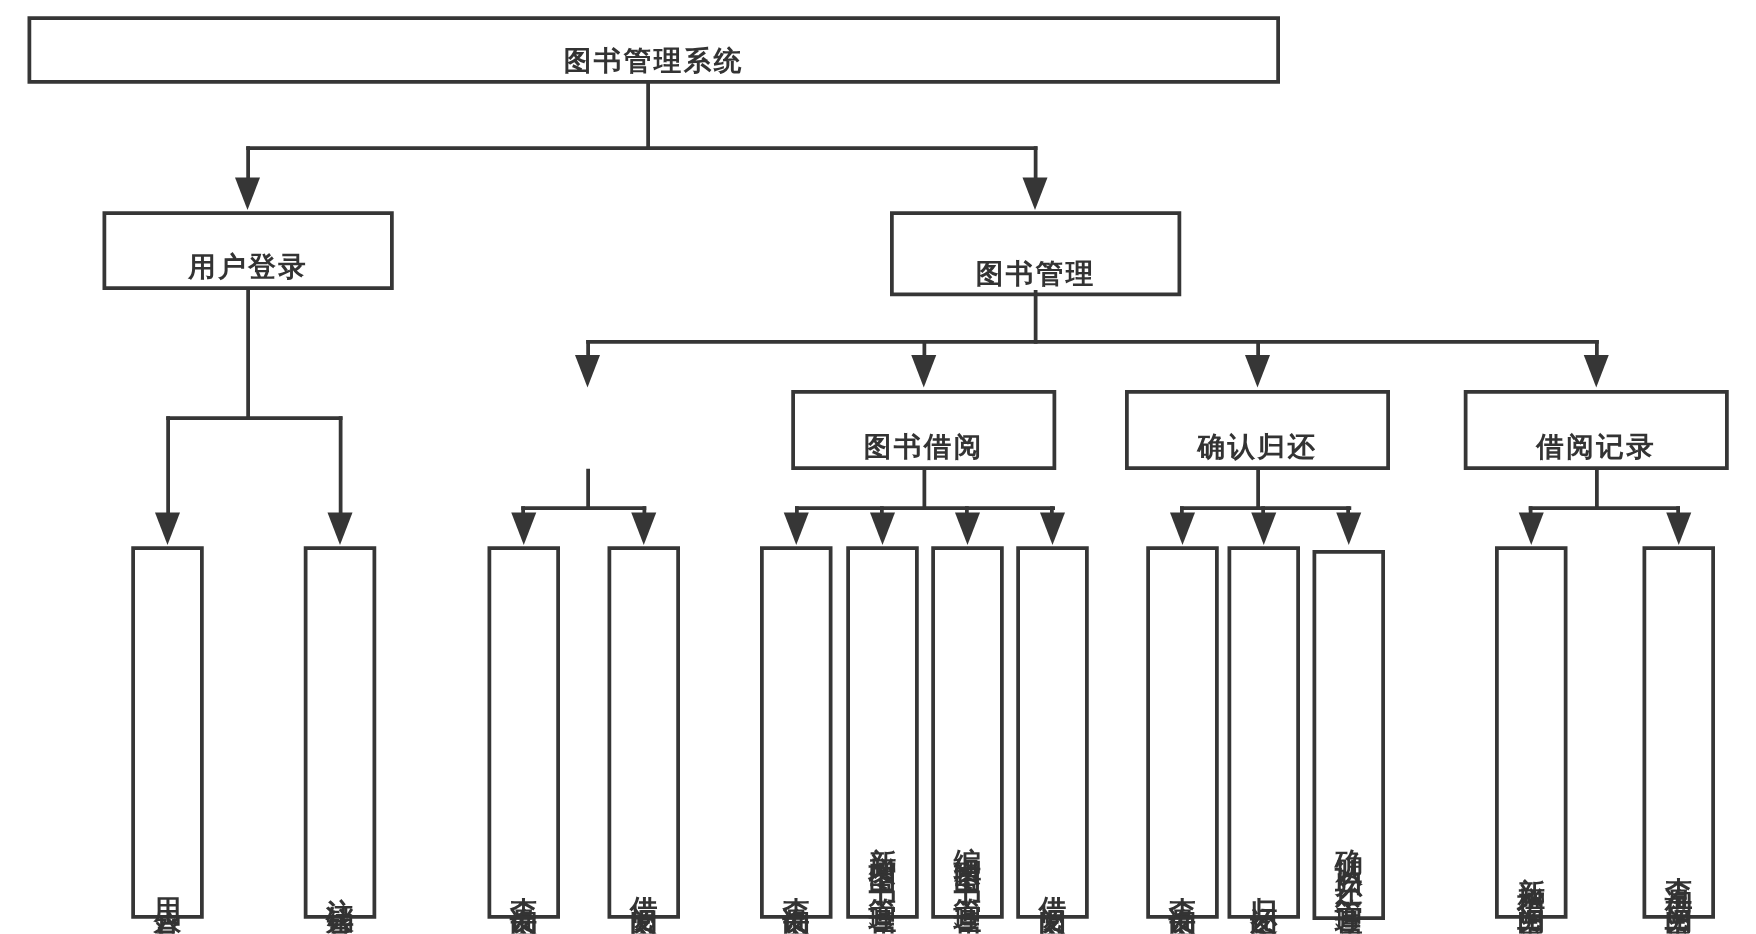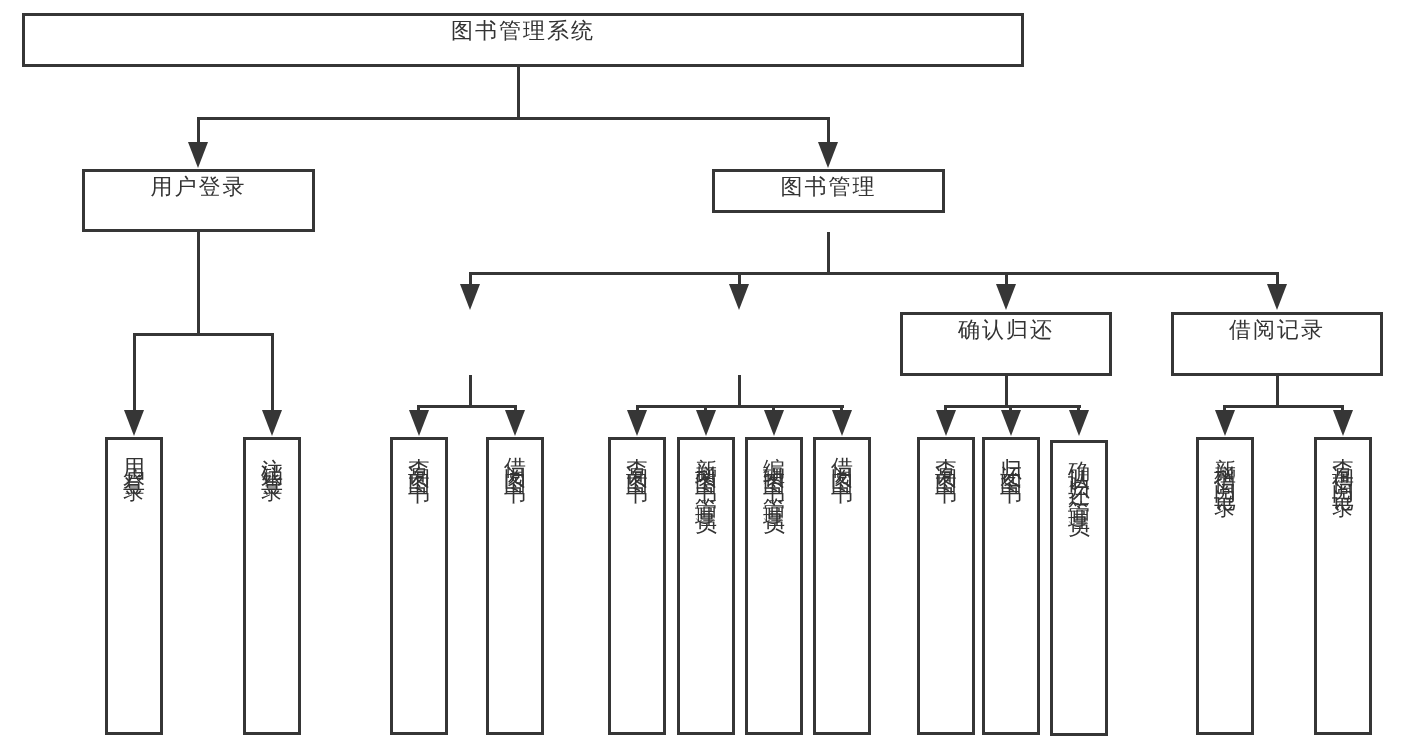--- a/index.html
+++ b/index.html
@@ -16,22 +16,23 @@
     background: var(--bg);
     overflow: hidden;
     font-family: "Liberation Sans", sans-serif;
   }
   .box {
     position: absolute;
     box-sizing: border-box;
     border: 3px solid var(--line);
     background: var(--bg);
     display: flex;
-    align-items: flex-start;
+    align-items: flex-end;
     justify-content: center;
+    font-weight: bold;
   }
   .hbox span {
     font-size: 22px;
     color: var(--text);
     letter-spacing: 2px;
     white-space: nowrap;
   }
   .vbox span {
     writing-mode: vertical-rl;
     text-orientation: mixed;
@@ -73,21 +74,21 @@
   <div class="vline" style="left:517px; top:66px; height:54px;"></div>
   <div class="hline" style="left:197px; top:117px; width:633px;"></div>
   <div class="vline" style="left:197px; top:117px; height:30px;"></div>
   <div class="arrow" style="left:188px; top:142px;"></div>
   <div class="vline" style="left:827px; top:117px; height:30px;"></div>
   <div class="arrow" style="left:818px; top:142px;"></div>
 
   <div class="box hbox" style="left:82px; top:169px; width:233px; height:63px;">
     <span>用户登录</span>
   </div>
-  <div class="box hbox" style="left:712px; top:169px; width:233px; height:44px;">
+  <div class="box hbox" style="left:712px; top:169px; width:233px; height:68px;">
     <span>图书管理</span>
   </div>
 
   <div class="vline" style="left:197px; top:232px; height:104px;"></div>
   <div class="hline" style="left:133px; top:333px; width:141px;"></div>
   <div class="vline" style="left:133px; top:333px; height:80px;"></div>
   <div class="arrow" style="left:124px; top:410px;"></div>
   <div class="vline" style="left:271px; top:333px; height:80px;"></div>
   <div class="arrow" style="left:262px; top:410px;"></div>
 
@@ -95,20 +96,23 @@
   <div class="hline" style="left:469px; top:272px; width:810px;"></div>
   <div class="vline" style="left:469px; top:272px; height:16px;"></div>
   <div class="arrow" style="left:460px; top:284px;"></div>
   <div class="vline" style="left:738px; top:272px; height:16px;"></div>
   <div class="arrow" style="left:729px; top:284px;"></div>
   <div class="vline" style="left:1005px; top:272px; height:16px;"></div>
   <div class="arrow" style="left:996px; top:284px;"></div>
   <div class="vline" style="left:1276px; top:272px; height:16px;"></div>
   <div class="arrow" style="left:1267px; top:284px;"></div>
 
+  <div class="box hbox" style="left:633px; top:312px; width:212px; height:64px;">
+    <span>图书借阅</span>
+  </div>
   <div class="box hbox" style="left:900px; top:312px; width:212px; height:64px;">
     <span>确认归还</span>
   </div>
   <div class="box hbox" style="left:1171px; top:312px; width:212px; height:64px;">
     <span>借阅记录</span>
   </div>
 
   <div class="vline" style="left:469px; top:375px; height:33px;"></div>
   <div class="hline" style="left:417px; top:405px; width:100px;"></div>
   <div class="vline" style="left:417px; top:405px; height:8px;"></div>

